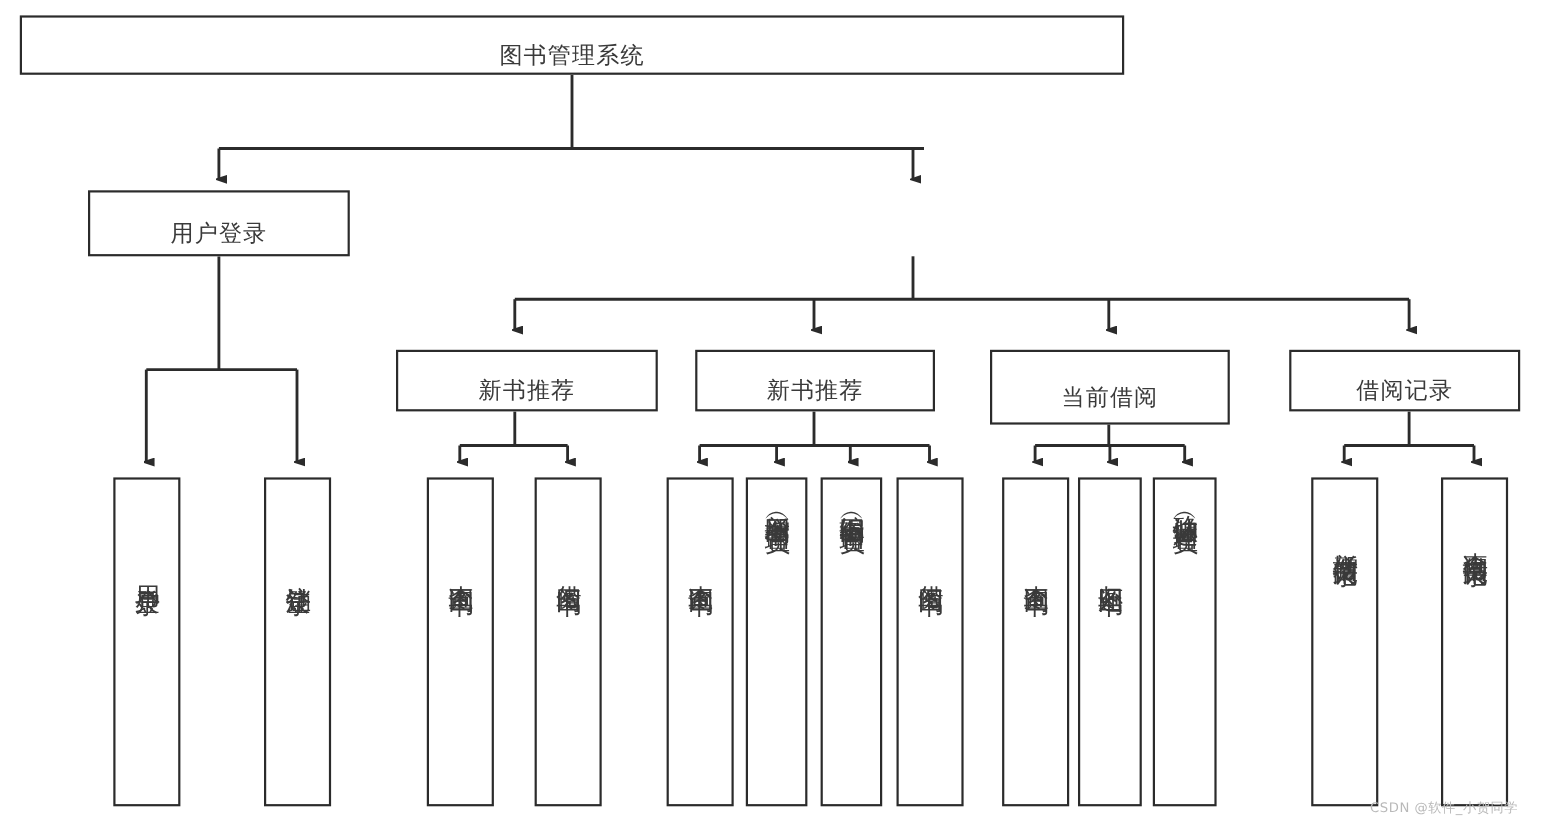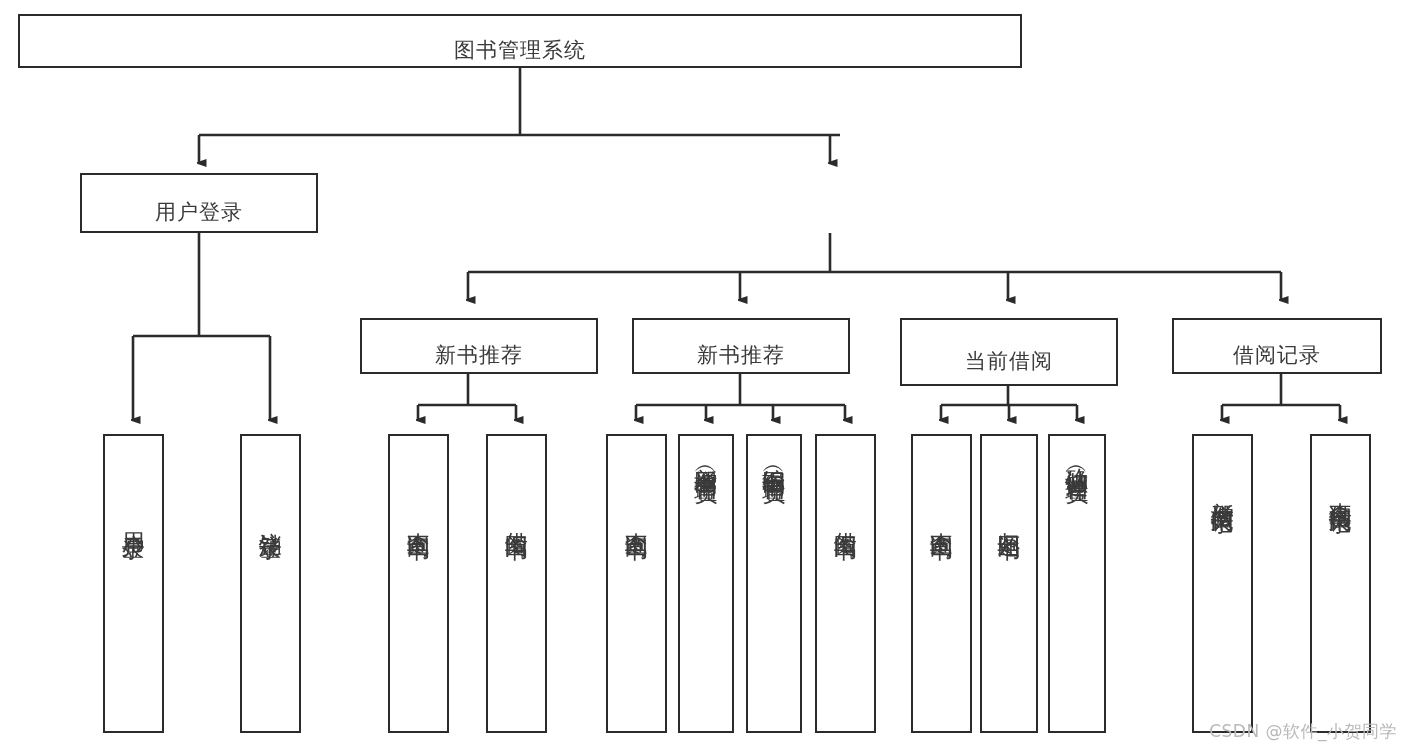--- a/index.html
+++ b/index.html
@@ -56,23 +56,23 @@
     line-height: 1.32;
     letter-spacing: 2px;
     white-space: nowrap;
     display: block;
   }
   .node.vert.mid .node-label { margin-top: 78px; }
   .node.vert.tall .node-label { margin-top: 14px; }
   .node.vert.med .node-label { margin-top: 48px; }
   #watermark {
     position: absolute;
-    right: 8px;
+    right: 25px;
     bottom: 4px;
-    font-size: 17px;
+    font-size: 12px;
     color: #b9b9b9;
     letter-spacing: 0.5px;
     white-space: nowrap;
     margin-left: 32px;
   }
 </style>
 </head>
 <body>
 
 <div id="diagram-root">

